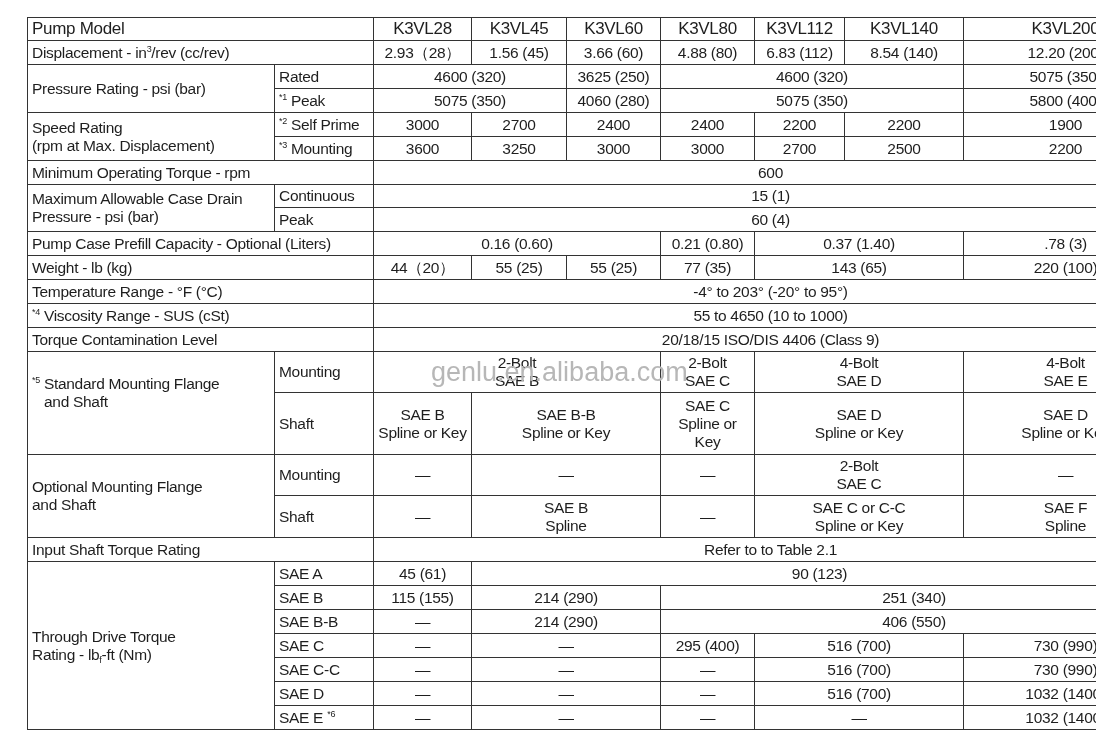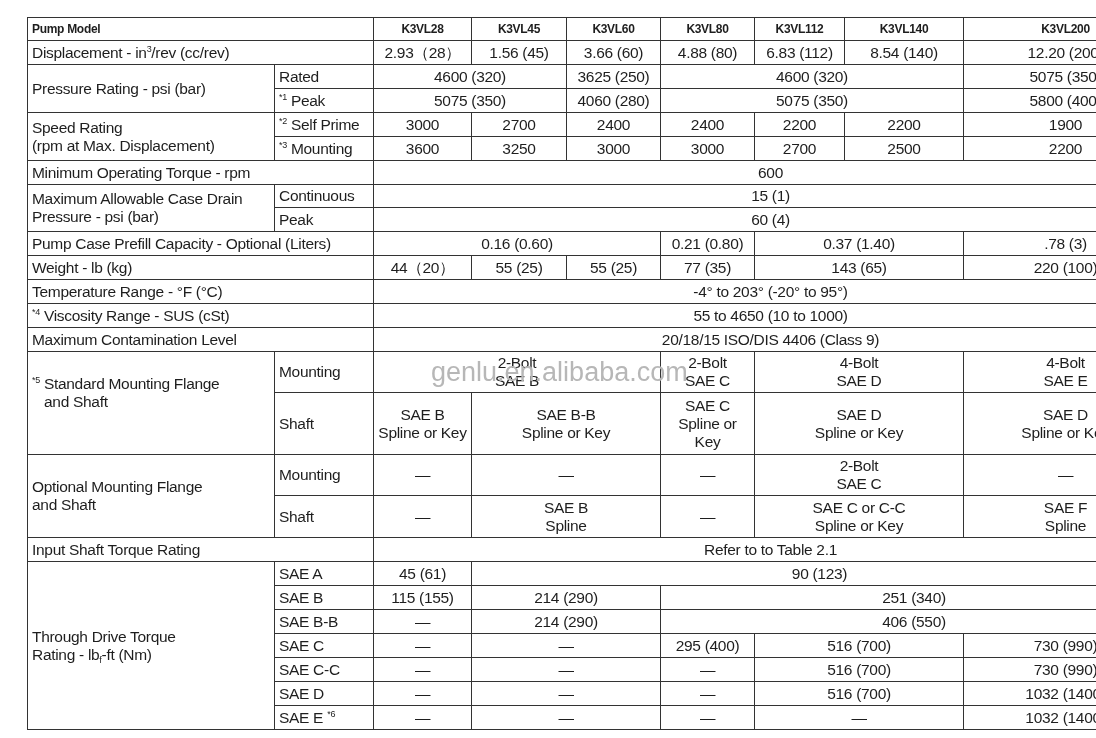--- a/index.html
+++ b/index.html
@@ -5,21 +5,21 @@
   html, body { margin:0; padding:0; background:#ffffff; }
   body { width:1096px; height:738px; position:relative; overflow:hidden;
          font-family:"Liberation Sans", sans-serif; color:#1e1e1e; }
   table.spec { position:absolute; left:27px; top:17px; border-collapse:collapse;
                table-layout:fixed; width:1047px; font-size:15.5px; }
   table.spec td { border:1.5px solid #333; padding:0 4px; line-height:18px;
                   vertical-align:middle; white-space:nowrap; overflow:hidden;
                   transform-origin:left; letter-spacing:-0.3px; }
   td.c { text-align:center; }
   td.l { text-align:left; }
-  td.hdr { font-weight:bold; font-size:12px; }
+  td.hdr { font-weight:normal; font-size:17px; }
   td.wrap { white-space:normal; }
   sup { font-size:9px; vertical-align:6px; line-height:0; }
   sub { font-size:9px; vertical-align:-3px; line-height:0; }
   .watermark { position:absolute; left:431px; top:357px; font-size:27px; color:#b7b7b7;
                letter-spacing:0px; pointer-events:none; }
 </style>
 </head>
 <body>
 
 <table class="spec">
@@ -134,21 +134,21 @@
     <td class="l" colspan="2">Temperature Range - °F (°C)</td>
     <td class="c" colspan="8">-4° to 203°  (-20° to 95°)</td>
   </tr>
 
   <tr style="height:24px">
     <td class="l" colspan="2"><sup>*4</sup> <span>Viscosity Range - SUS (cSt)</span></td>
     <td class="c" colspan="8">55 to 4650 (10 to 1000)</td>
   </tr>
 
   <tr style="height:24px">
-    <td class="l" colspan="2">Maximum Contamination Level</td>
+    <td class="l" colspan="2">Torque Contamination Level</td>
     <td class="c" colspan="8">20/18/15  ISO/DIS 4406 (Class 9)</td>
   </tr>
 
   <tr style="height:41px">
     <td class="l wrap" rowspan="2" style="vertical-align:middle;padding-bottom:20px"><sup>*5</sup> <span>Standard Mounting Flange</span><br>&nbsp;&nbsp;&nbsp;<span>and Shaft</span></td>
     <td class="l">Mounting</td>
     <td class="c" colspan="3"><span>2-Bolt</span><br><span>SAE B</span></td>
     <td class="c"><span>2-Bolt</span><br><span>SAE C</span></td>
     <td class="c" colspan="2"><span>4-Bolt</span><br><span>SAE D</span></td>
     <td class="c" colspan="2"><span>4-Bolt</span><br><span>SAE E</span></td>

